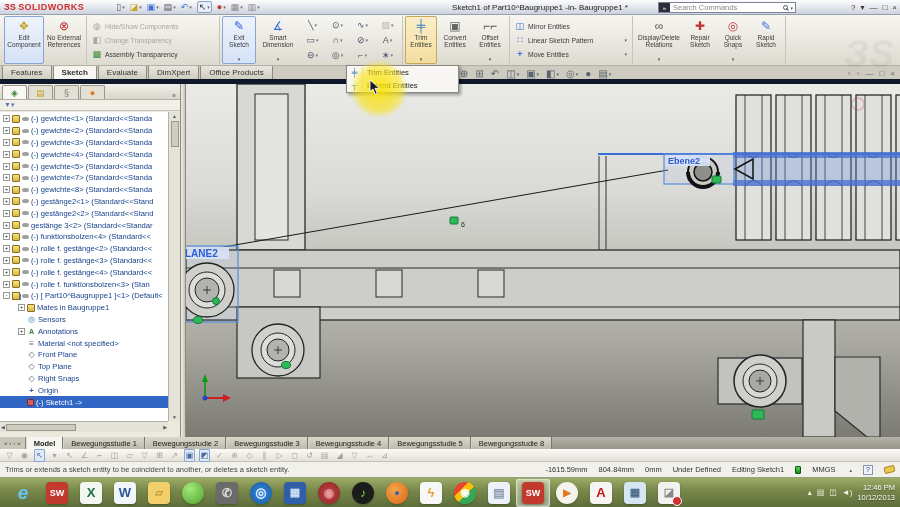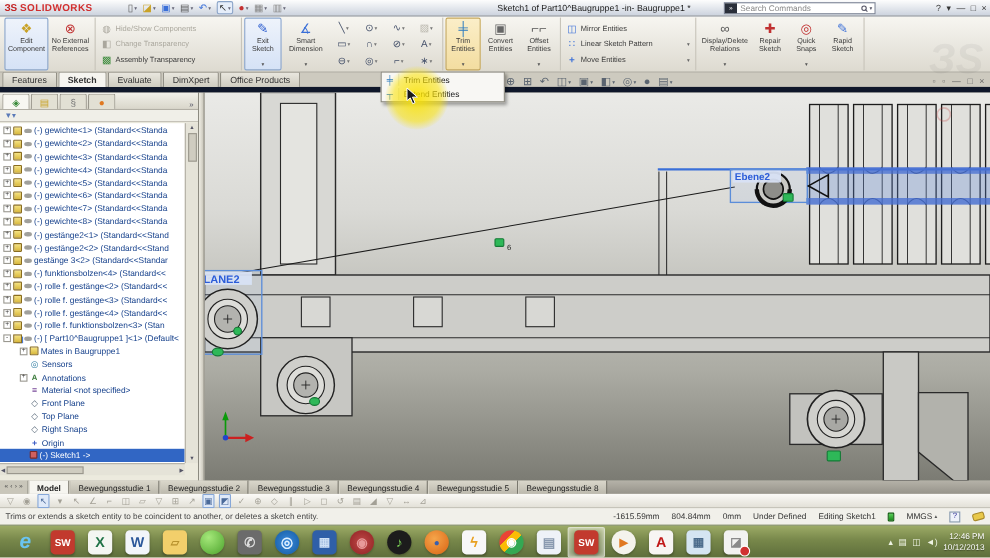--- a/index.html
+++ b/index.html
@@ -100,21 +100,21 @@
 .bnav{display:flex;align-items:center;gap:2px;padding:0 4px;color:#444;background:#c9c6ba;border-right:1px solid #8a887e;font-size:6px}
 .btab{padding:0 7px;display:flex;align-items:center;border-right:1px solid #7a786e;border-left:1px solid #d8d5c9;background:linear-gradient(#dad7cb,#bcb9ad);color:#222;white-space:nowrap}
 .btab.active{background:#f6f5f0;font-weight:bold}
 .mtb{position:absolute;left:0;right:0;top:449px;height:13px;background:linear-gradient(#fbfaf7,#e3e1d8);border-bottom:1px solid #c5c2b8;display:flex;align-items:center;gap:4px;padding:0 4px;font-size:8px;color:#a3a096;z-index:15}
 .mico{width:11px;text-align:center;line-height:11px}
 .mico.boxed{border:1px solid #86a7d8;background:#dfe9f8;border-radius:1px;color:#4a6a9a}
 .sbar{position:absolute;left:0;right:0;top:462px;height:15px;background:#f1f0ea;display:flex;align-items:center;font-size:7.5px;color:#333;padding:0 5px;z-index:15}
 .smsg{color:#454545;white-space:nowrap}
 .sright{margin-left:auto;display:flex;align-items:center;gap:11px;white-space:nowrap}
 .sgreen{width:6px;height:8px;background:linear-gradient(#5ad05a,#1a8a1a);border:1px solid #0a5a0a;border-radius:1px}
-.sunits{display:flex;align-items:center;gap:2px}
+.sunits{display:flex;align-items:center;gap:14px}
 .sunits .ua{font-size:5px;color:#555}
 .shelp{width:10px;height:10px;border:1px solid #89a;background:#eef2fa;color:#339;font-size:7px;display:flex;align-items:center;justify-content:center}
 .stag{width:11px;height:7px;background:#e8c84a;border:1px solid #a8892a;border-radius:2px;transform:rotate(-15deg)}
 
 
 .task{position:absolute;left:0;right:0;top:477px;height:30px;background:linear-gradient(#9cab66,#77874a 45%,#5e6e3b);display:flex;align-items:center;padding-left:6px;z-index:30;border-top:1px solid rgba(255,255,255,.35)}
 .titem{width:34px;height:28px;display:flex;align-items:center;justify-content:center;border-radius:2px;flex:none}
 .titem.active{background:rgba(255,255,255,.28);border:1px solid rgba(255,255,255,.55);box-shadow:inset 0 0 5px rgba(255,255,255,.6)}
 .tico{width:22px;height:22px;display:flex;align-items:center;justify-content:center;font-weight:bold;border-radius:4px;font-size:12px;position:relative;box-shadow:0 1px 2px rgba(0,0,0,.25)}
 .titem.flat .tico{box-shadow:none}
@@ -449,26 +449,20 @@
         <span class="texp">+</span>
         <span class="ticon"></span>
         <span class="teye"></span>
         <span class="tlabel">(-) gewichte&lt;4&gt; (Standard&lt;&lt;Standa</span>
       </div>
         <div class="trow eye ic-part">
         <span class="texp">+</span>
         <span class="ticon"></span>
         <span class="teye"></span>
         <span class="tlabel">(-) gewichte&lt;5&gt; (Standard&lt;&lt;Standa</span>
-      </div>
-        <div class="trow eye ic-part">
-        <span class="texp">+</span>
-        <span class="ticon"></span>
-        <span class="teye"></span>
-        <span class="tlabel">(-) gewichte&lt;6&gt; (Standard&lt;&lt;Standa</span>
       </div>
         <div class="trow eye ic-part">
         <span class="texp">+</span>
         <span class="ticon"></span>
         <span class="teye"></span>
         <span class="tlabel">(-) gewichte&lt;7&gt; (Standard&lt;&lt;Standa</span>
       </div>
         <div class="trow eye ic-part">
         <span class="texp">+</span>
         <span class="ticon"></span>

